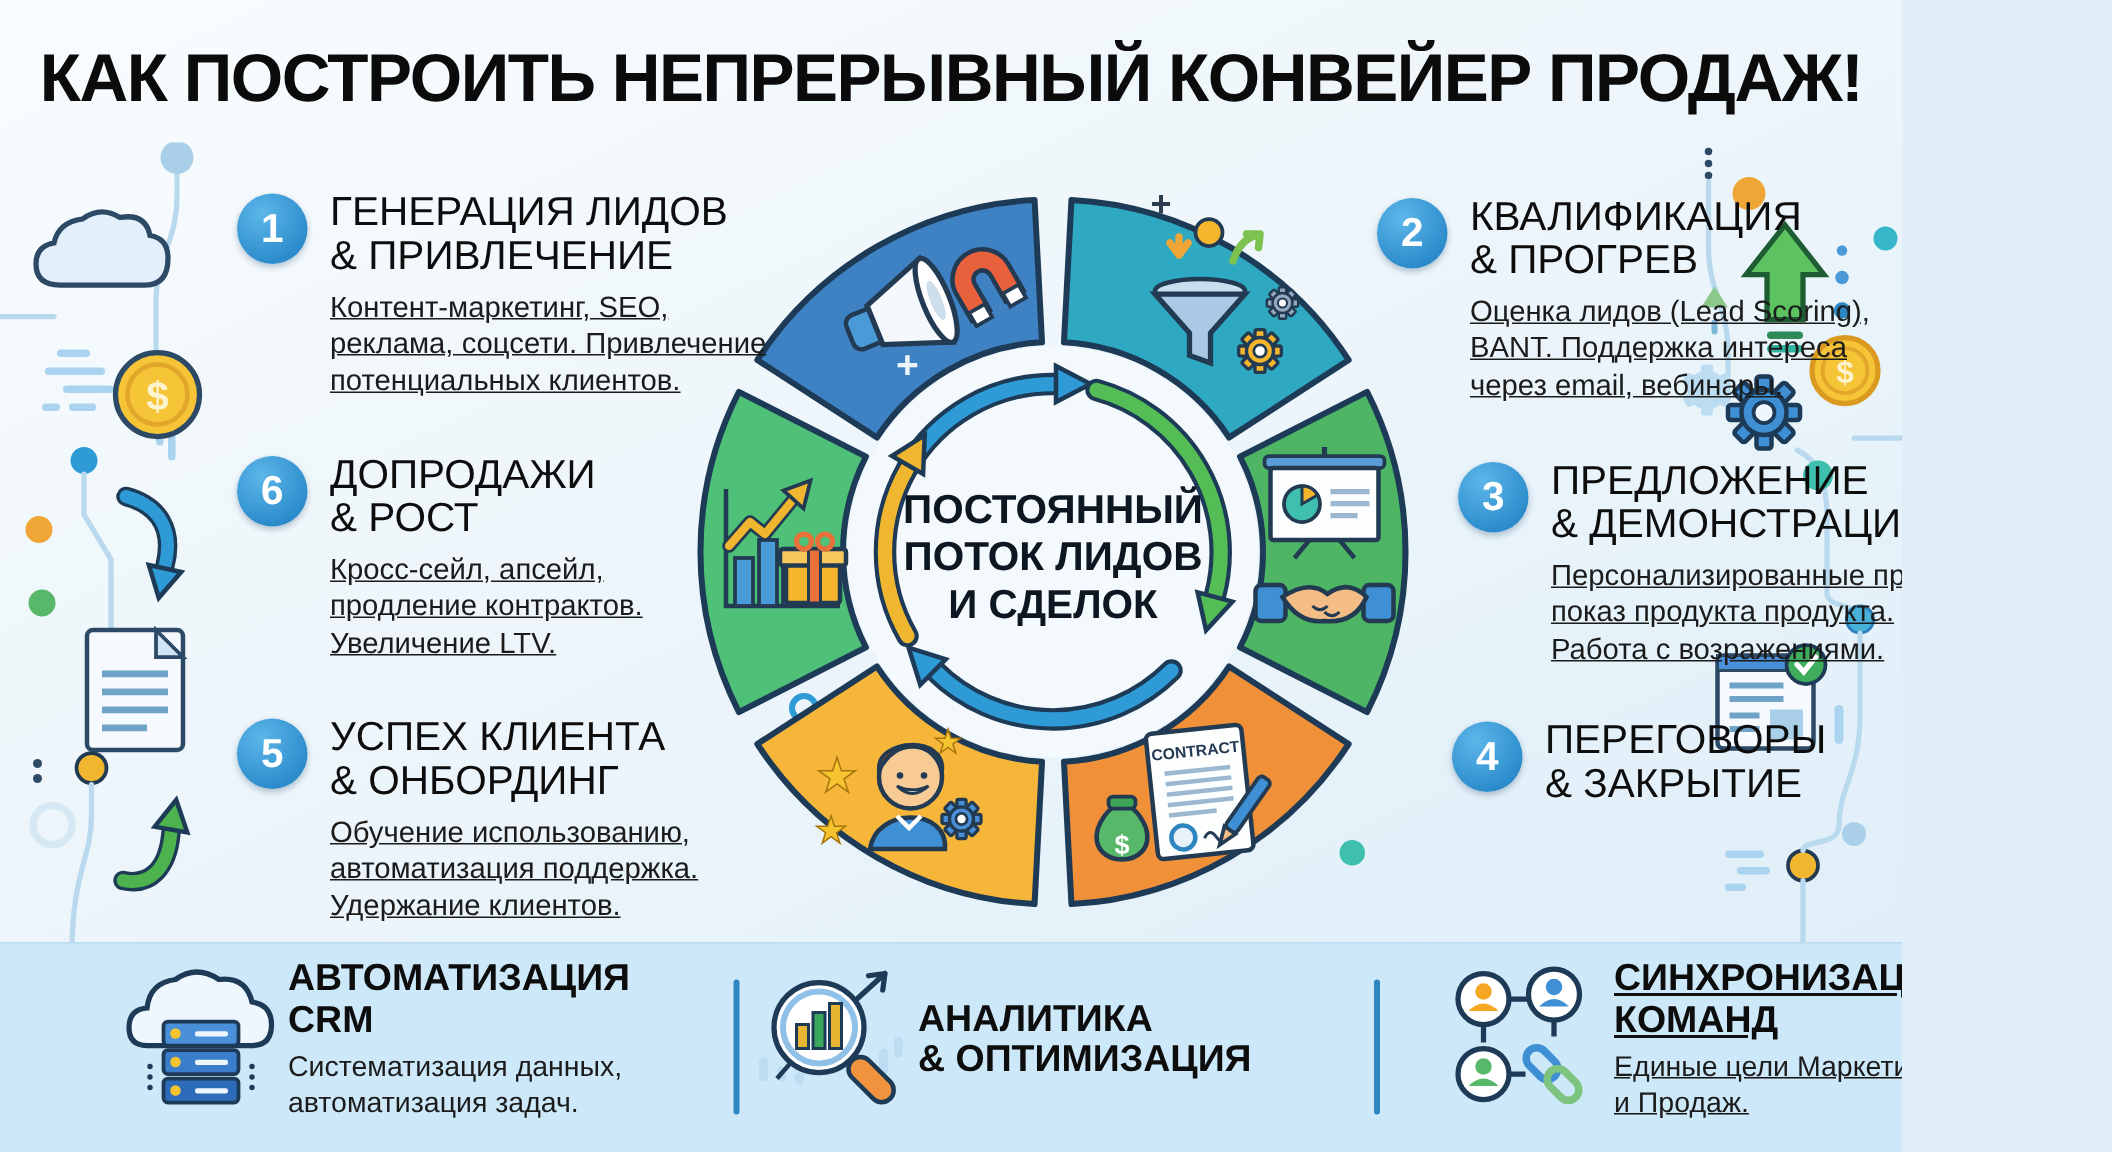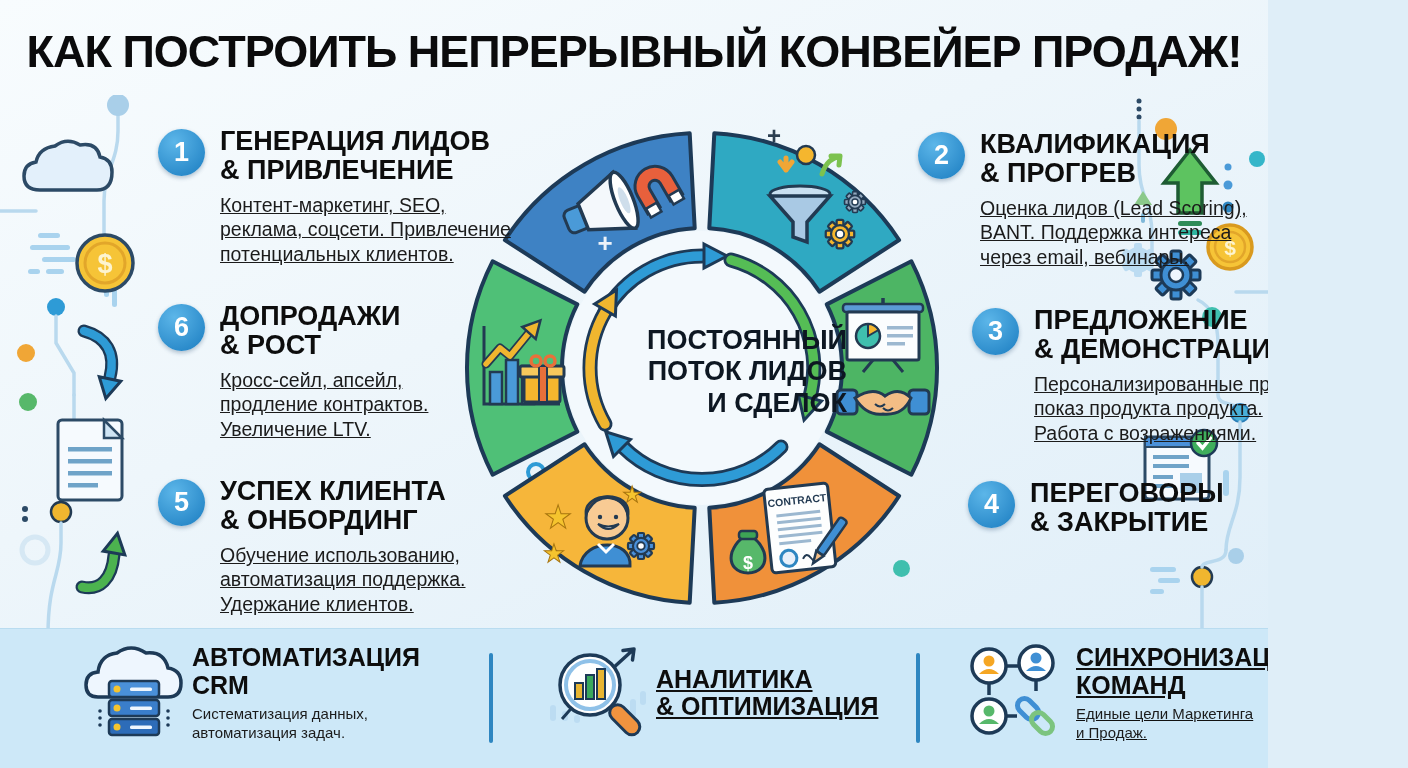--- a/index.html
+++ b/index.html
@@ -7,42 +7,42 @@
     background:linear-gradient(155deg,#f8fcfe 0%,#eef6fb 40%,#ddedf8 100%);
     font-family:"Liberation Sans", sans-serif;color:#111;}
   .page-title{position:absolute;top:26px;left:0;width:100%;text-align:center;
     font-size:45px;font-weight:bold;letter-spacing:-1px;color:#0b0b0c;z-index:3;}
   
   .step{position:absolute;display:flex;gap:15px;align-items:flex-start;z-index:3;}
   .badge{width:47px;height:47px;border-radius:50%;flex:none;margin-top:2px;
     background:radial-gradient(circle at 35% 28%,#5cb6e9,#1a7cc0);
     color:#fff;font-size:27px;font-weight:bold;display:flex;align-items:center;justify-content:center;
     box-shadow:0 2px 4px rgba(20,60,100,.3);}
-  .step-title{font-size:27px;font-weight:bold;line-height:1.08;color:#0d0d0d;white-space:pre-line;}
+  .step-title{font-size:27px;font-weight:normal;line-height:1.08;color:#0d0d0d;white-space:pre-line;}
   .step-desc{margin-top:8px;font-size:19.5px;line-height:1.24;color:#1b1b1b;white-space:pre-line;text-decoration:underline;}
   .pos-1{left:158px;top:127px;width:370px;}
   .pos-2{left:918px;top:130px;width:400px;}
   .pos-3{left:972px;top:306px;width:420px;}
   .pos-4{left:968px;top:479px;width:420px;}
   .pos-5{left:158px;top:477px;width:380px;}
   .pos-6{left:158px;top:302px;width:380px;}
   
   .cycle{position:absolute;left:452px;top:118px;width:500px;height:500px;z-index:2;}
   .cycle svg{display:block;}
   .center-label{position:absolute;left:50%;top:50%;transform:translate(-50%,-46%);
-    text-align:right;font-size:27px;font-weight:bold;line-height:1.16;color:#0d1722;white-space:pre-line;width:290px;}
+    text-align:center;font-size:27px;font-weight:bold;line-height:1.16;color:#0d1722;white-space:pre-line;width:290px;}
   
   .bottom-bar{position:absolute;left:0;top:628px;width:1408px;height:140px;background:#cde8f8;
     border-top:1px solid #b9dcf0;z-index:4;}
   .bottom-sec{position:absolute;display:flex;align-items:center;gap:2px;}
   .bsec-1{left:78px;top:10px;}
-  .bsec-2{left:542px;top:10px;text-decoration:underline;}
+  .bsec-2{left:498px;top:10px;}
   .bsec-3{left:962px;top:10px;text-decoration:underline;}
   .bottom-title{font-size:25px;font-weight:bold;line-height:1.1;color:#0d0d0d;white-space:pre-line;}
-  .bottom-desc{margin-top:6px;font-size:15px;line-height:1.22;color:#1b1b1b;white-space:pre-line;}
+  .bottom-desc{margin-top:6px;font-size:19px;line-height:1.22;color:#1b1b1b;white-space:pre-line;}
   .divider{position:absolute;top:24px;width:4px;height:90px;background:#2e86c1;border-radius:2px;}
   .div-1{left:489px;} .div-2{left:916px;}
   
   .decor{position:absolute;z-index:1;pointer-events:none;}
   .decor-left{left:0;top:95px;}
   .decor-right{right:0;top:95px;}
   .dot{position:absolute;border-radius:50%;z-index:1;}
   .dot-teal-right{left:1249px;top:151px;width:16px;height:16px;background:#35b6c9;}
   .dot-green-diamond{left:483px;top:426px;width:11px;height:11px;background:#7cc47f;border-radius:2px;transform:rotate(45deg);}
   .ring-blue{left:526px;top:462px;width:12px;height:12px;border:4px solid #2e9bd6;}

